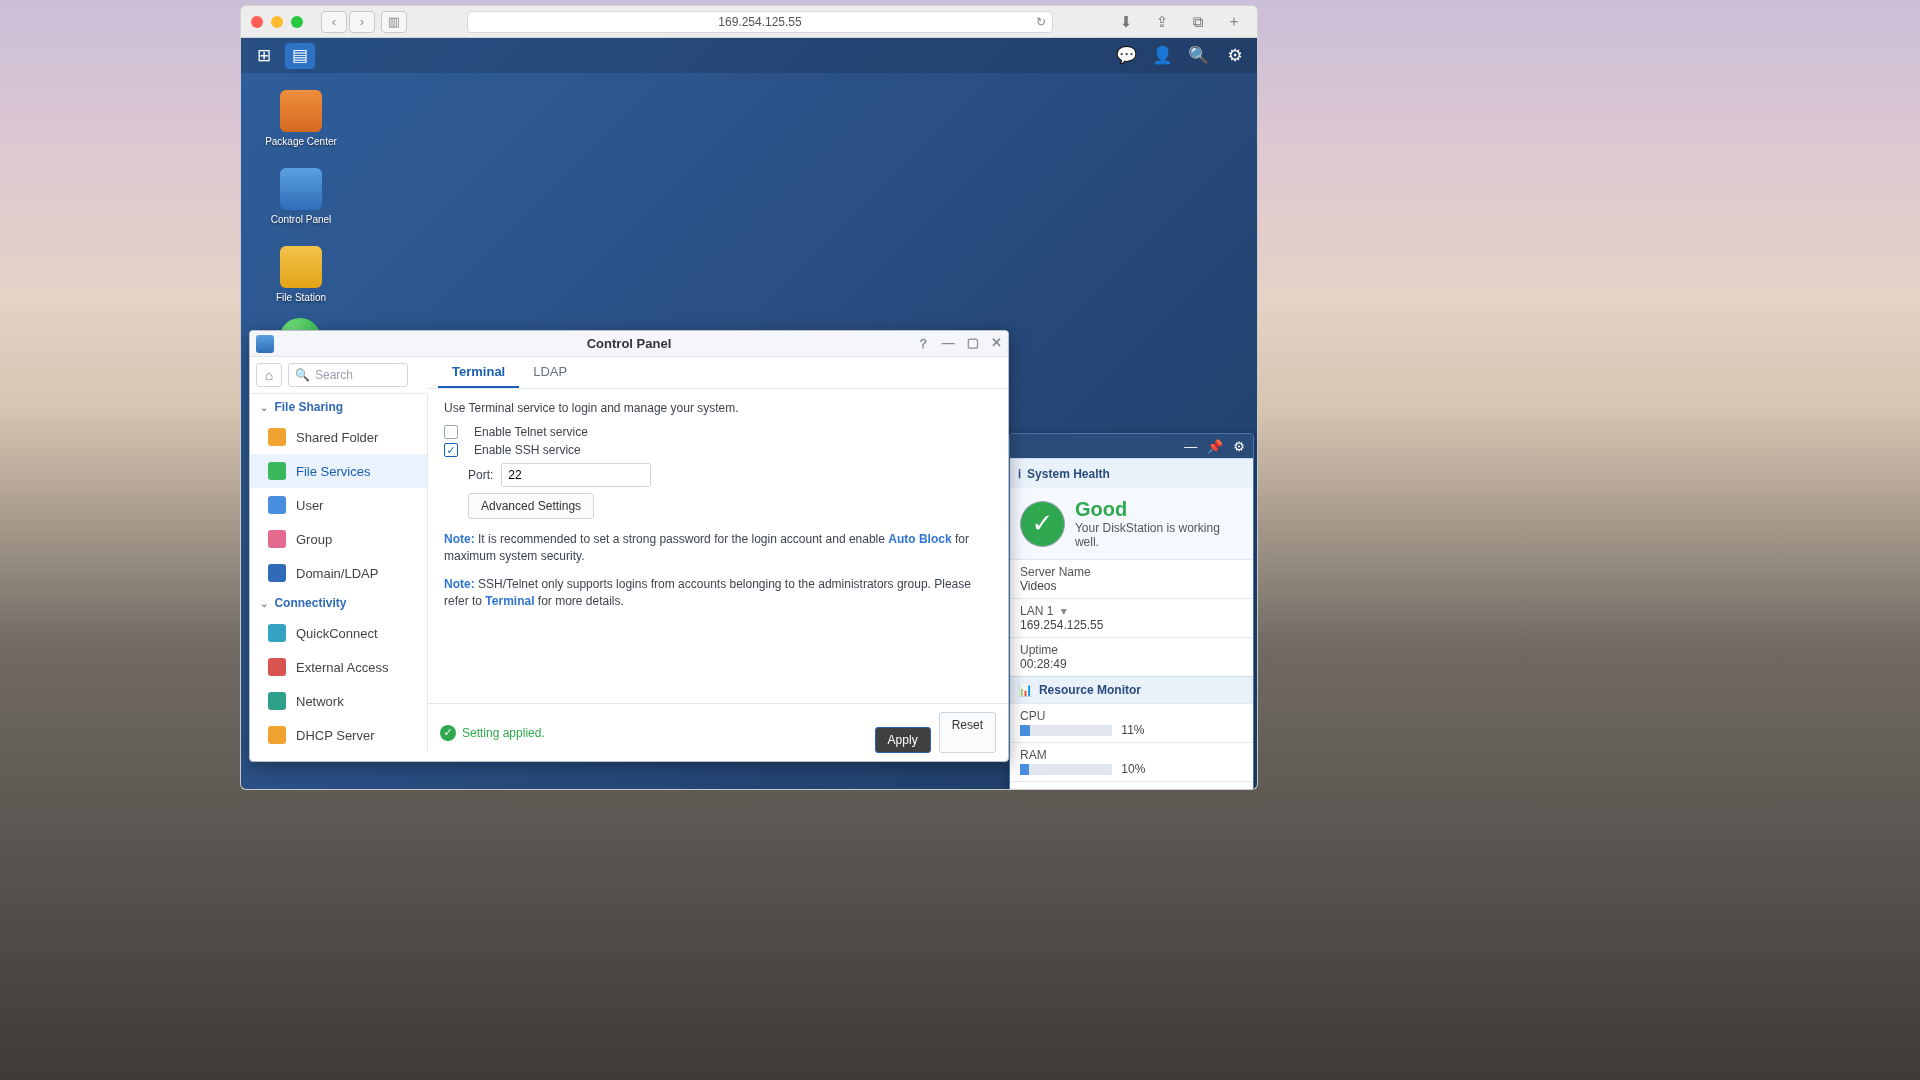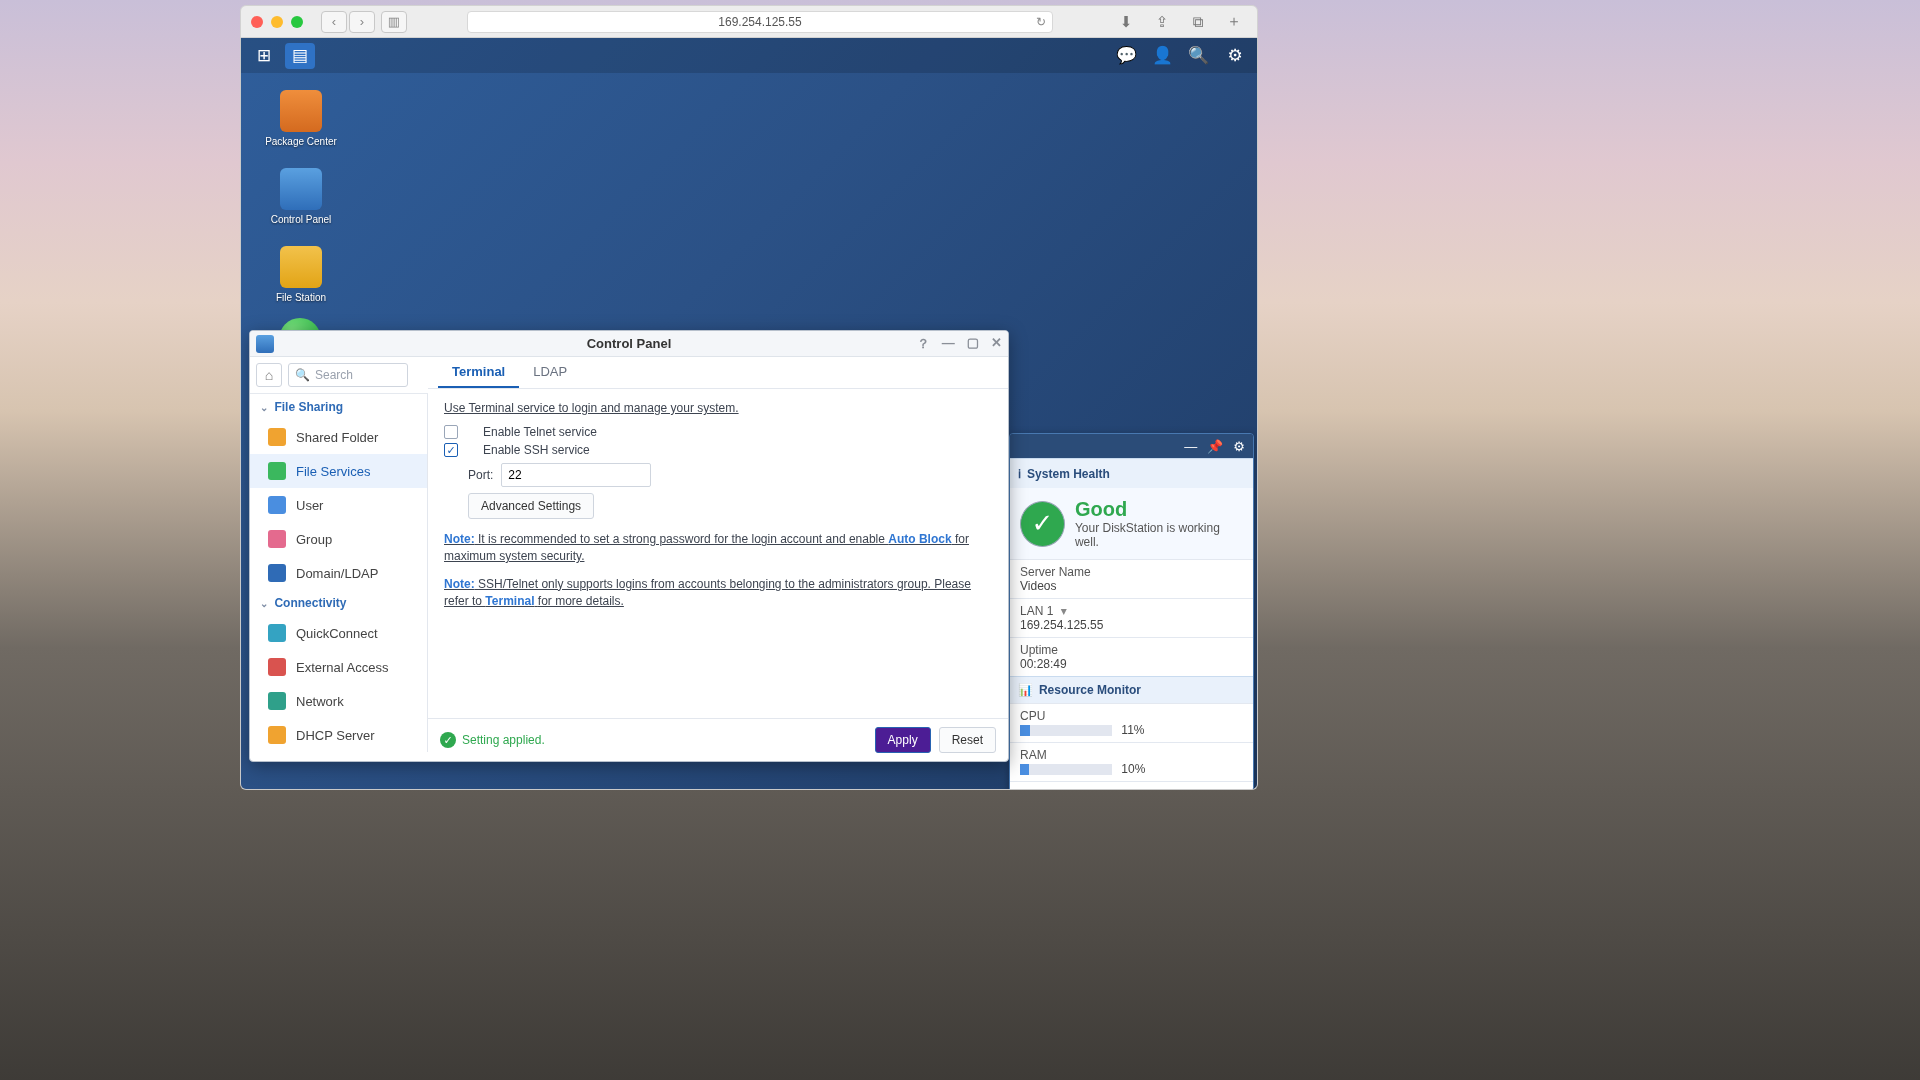--- a/index.html
+++ b/index.html
@@ -104,30 +104,30 @@
   .item .ic{width:18px;height:18px;border-radius:3px;}
   .item.sel{background:#eaf2fd;color:#1a5fb4;}
   .ic.or{background:#f0a330;} .ic.gr{background:#3bb85e;} .ic.bl{background:#4a8ee0;}
   .ic.pp{background:#e46a8e;} .ic.db{background:#2f6bb6;} .ic.tl{background:#34a3c2;}
   .ic.rd{background:#d9534f;} .ic.nv{background:#2fa08a;}
   .content{flex:1;display:flex;flex-direction:column;}
   .tabs{display:flex;border-bottom:1px solid #e3e7ee;padding-left:10px;}
   .tab{padding:7px 14px;font-size:13px;color:#6a7280;cursor:pointer;}
   .tab.act{color:#1a5fb4;font-weight:600;border-bottom:2px solid #1a5fb4;}
   .pane{flex:1;padding:12px 16px;font-size:12px;color:#3d4450;overflow:auto;}
-  .pane p{margin-bottom:10px;text-decoration:underline;}
-  .chkrow{display:flex;align-items:center;gap:25px;margin:4px 0;}
+  .pane p{margin-bottom:10px;}
+  .chkrow{display:flex;align-items:center;gap:16px;margin:4px 0;}
   .chk{width:14px;height:14px;border:1px solid #9aa6b8;border-radius:2px;display:inline-flex;
        align-items:center;justify-content:center;font-size:11px;color:#1a5fb4;}
   .chk.on{border-color:#1a5fb4;}
   .portrow{display:flex;align-items:center;gap:8px;padding-left:24px;margin:6px 0;}
   .portrow input{width:150px;height:24px;border:1px solid #cfd5de;border-radius:2px;padding:0 6px;font-size:12px;}
   .btn{border:1px solid #cfd5de;background:#fafbfc;border-radius:3px;padding:5px 12px;
        font-size:12px;color:#333;cursor:pointer;display:inline-block;}
-  .btn.primary{background:#4c1d95;border-color:#2763b2;color:#fff;}
+  .btn.primary{background:#404040;border-color:#2763b2;color:#fff;margin-top:15px;}
   .note{color:#3d4450;margin:8px 0;line-height:1.45;}
   .note b.n{color:#2f76d2;}
   a.link{color:#2f76d2;font-weight:600;text-decoration:none;}
   .footer{border-top:1px solid #e3e7ee;padding:8px 12px;display:flex;align-items:center;}
   .status{display:flex;align-items:center;gap:6px;color:#2fa84f;font-size:12px;}
   .status .ok{width:16px;height:16px;border-radius:50%;background:#2fa84f;color:#fff;
               display:flex;align-items:center;justify-content:center;font-size:11px;}
   .footer .actions{margin-left:auto;display:flex;gap:8px;}
 
   

